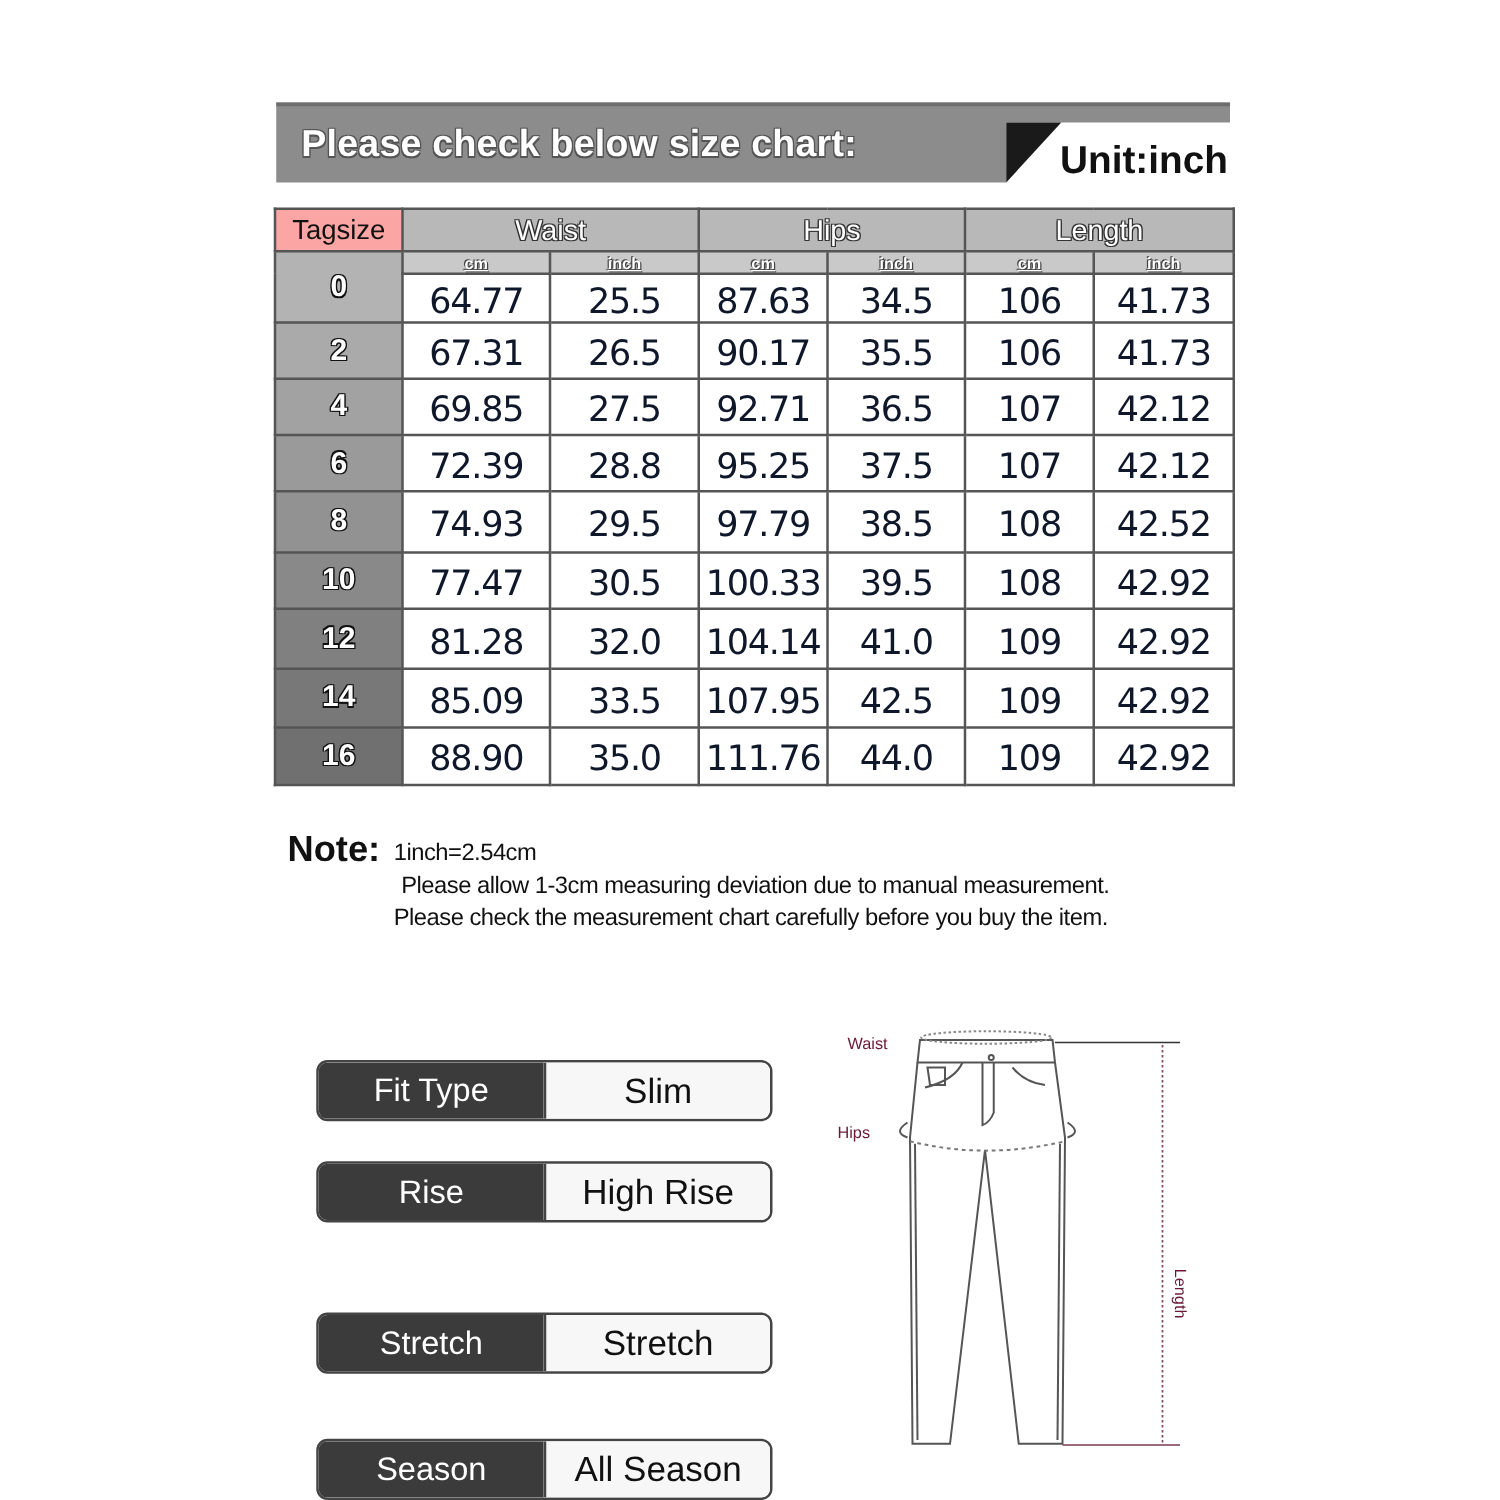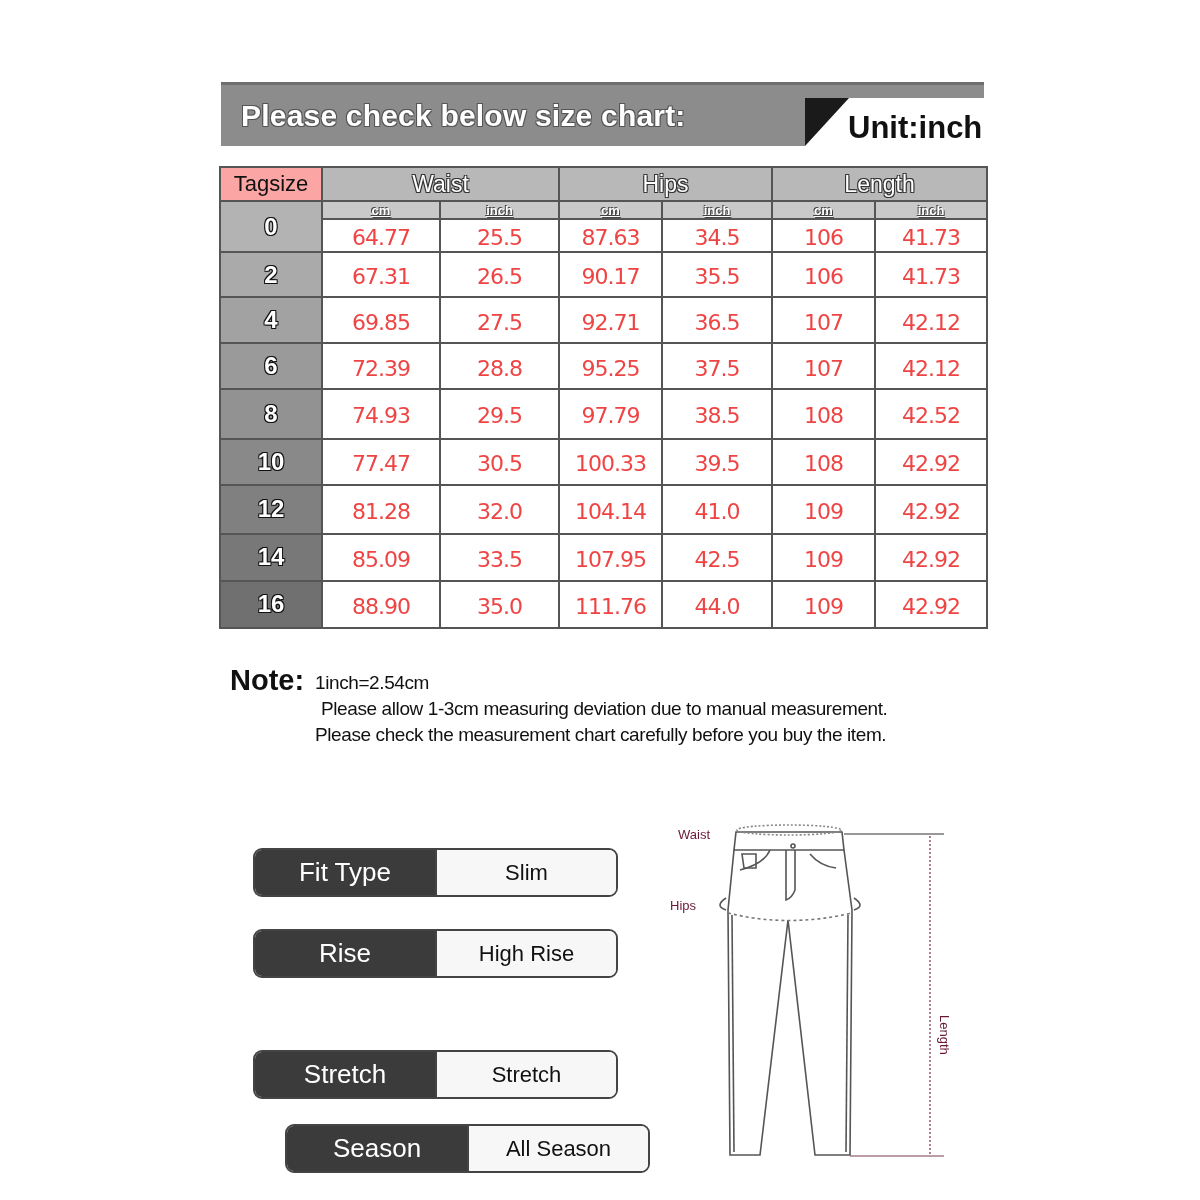--- a/index.html
+++ b/index.html
@@ -19,36 +19,36 @@
 
   
   .size-table { position: absolute; left: 219px; top: 166px; width: 767px; height: 463px;
                 border-collapse: collapse; table-layout: fixed; }
   .size-table td, .size-table th { border: 2px solid #555; text-align: center; padding: 0; }
   .size-table th.group { background: #b8b8b8; font-size: 23px; font-weight: normal; color: #fff; height: 32px;
         text-shadow: 1px 1px 0 #333, -1px -1px 0 #333, 1px -1px 0 #333, -1px 1px 0 #333; }
   .size-table th.tag-h { background: #fca5a5; color: #111; font-size: 22px; font-weight: normal; }
   .size-table th.unit { background: #c9c9c9; font-size: 13px; color: #fff; height: 16px; font-weight: bold;
         text-shadow: 1px 1px 0 #444, -1px -1px 0 #444; text-decoration: underline; }
-  .size-table td.val { background: #fff; font-family: "DejaVu Sans", sans-serif; font-size: 22px;
-                       color: #ef4444; letter-spacing: -1px; padding-top: 4px; }
+  .size-table td.val { background: #fff; font-family: "DejaVu Sans", sans-serif; font-size: 28px;
+                       color: #0f172a; letter-spacing: -1px; padding-top: 4px; }
   .size-table td.tag { color: #fff; font-size: 24px; font-weight: bold;
         text-shadow: 1px 1px 0 #111, -1px -1px 0 #111, 1px -1px 0 #111, -1px 1px 0 #111; }
 
   
   .note-label { position: absolute; left: 230px; top: 664px; font-size: 29px; font-weight: bold; color: #111; }
   .note-line { position: absolute; font-size: 19px; color: #111; letter-spacing: -0.4px; }
 
   
   .attr { position: absolute; left: 253px; width: 365px; height: 49px; display: flex;
           border: 2px solid #444; border-radius: 9px; overflow: hidden; box-sizing: border-box; }
   .attr-key { width: 180px; background: #3b3b3b; color: #fff; display: flex; align-items: center;
               justify-content: center; font-size: 26px; }
   .attr-val { flex: 1; background: #f7f7f7; color: #111; display: flex; align-items: center;
-              justify-content: center; font-size: 22px; border-left: 2px solid #444; }
+              justify-content: center; font-size: 28px; border-left: 2px solid #444; }
 
   
   .diagram { position: absolute; left: 660px; top: 810px; width: 300px; height: 380px; }
   .dlabel { position: absolute; font-size: 13px; color: #6a1838; }
 </style>
 </head>
 <body>
 
 <div class="banner">
   <div class="banner-title">Please check below size chart:</div>
@@ -178,21 +178,21 @@
   <div class="attr-val">Slim</div>
 </div>
 <div class="attr" style="top:929px;">
   <div class="attr-key">Rise</div>
   <div class="attr-val">High Rise</div>
 </div>
 <div class="attr" style="top:1010px;margin-top:40px;">
   <div class="attr-key">Stretch</div>
   <div class="attr-val">Stretch</div>
 </div>
-<div class="attr" style="top:1124px;margin-left:32px;">
+<div class="attr" style="top:1151px;">
   <div class="attr-key">Season</div>
   <div class="attr-val">All Season</div>
 </div>
 
 <div class="diagram">
   <svg width="300" height="380" viewBox="0 0 300 380">
     <g fill="none" stroke="#555" stroke-width="1.6">
 
       <path d="M76 22 L182 22 L184 40 L74 40 Z"></path>
       <ellipse cx="129" cy="20" rx="52" ry="5" stroke-dasharray="2,2" stroke="#888"></ellipse>

